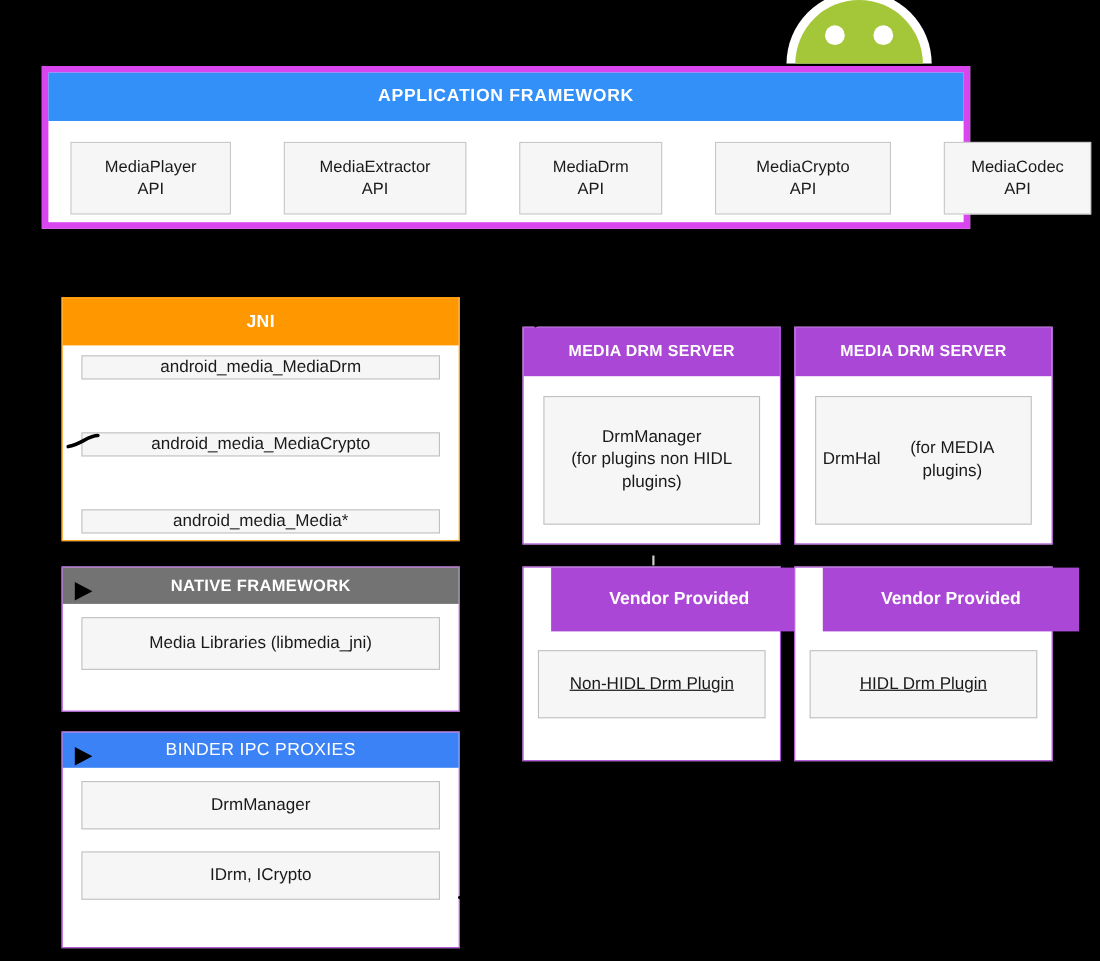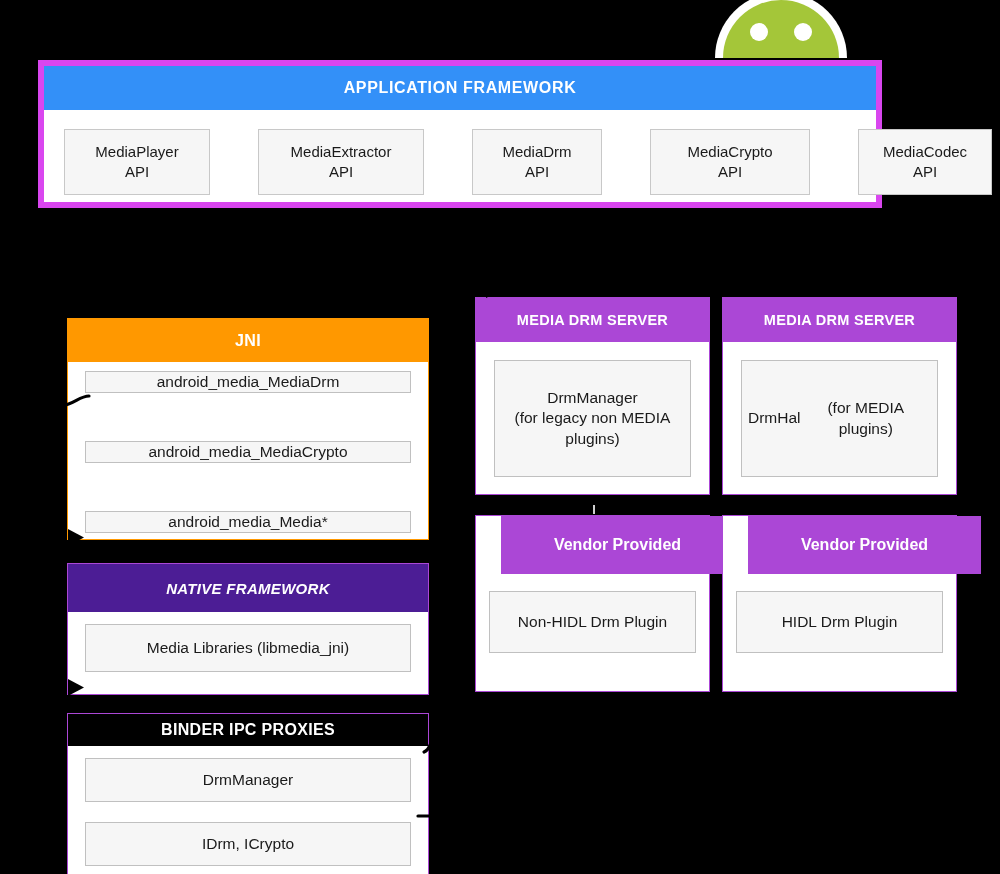--- a/index.html
+++ b/index.html
@@ -28,43 +28,43 @@
   .af .panel-hdr{height:44px;background:#3390f8;font-size:16px;font-weight:bold;letter-spacing:.04em;}
   .af .panel-body{height:103px;display:flex;align-items:center;justify-content:space-between;padding:0 20px;}
   .api-box{
     box-sizing:border-box;flex:0 0 auto;height:66px;
     border:1px solid #c8c8c8;background:#f6f6f6;
     display:flex;flex-direction:column;align-items:center;justify-content:center;
     font-size:15px;color:#1a1a1a;line-height:1.28;text-align:center;
   }
 
   
-  .col-l{left:67px;width:362px;margin-top:48px;}
+  .col-l{left:56px;width:362px;}
   .col-m{left:475px;width:235px;}
   .col-r{left:722px;width:235px;}
 
   .jni{top:270px;height:222px;border:1px solid #ff9800;}
   .jni .panel-hdr{height:43px;background:#ff9800;font-size:16px;font-weight:bold;}
   .jni .panel-body{height:178px;padding:9px 17px 9px 17px;display:flex;flex-direction:column;justify-content:flex-start;}
 
   .nf{top:515px;height:132px;border:1px solid #ab47d6;}
-  .nf .panel-hdr{height:48px;background:#4c1d95;font-size:15px;font-weight:bold;font-style:italic;}
+  .nf .panel-hdr{height:33px;background:#737373;font-size:15px;font-weight:bold;}
   .nf .panel-body{height:86px;padding:12px 17px;display:flex;align-items:flex-start;}
 
   .bipc{top:665px;height:197px;border:1px solid #ab47d6;}
-  .bipc .panel-hdr{height:32px;background:#000000;font-size:16px;font-weight:bold;}
+  .bipc .panel-hdr{height:32px;background:#3b82f6;font-size:16px;font-weight:normal;}
   .bipc .panel-body{height:153px;padding:12px 17px;display:flex;flex-direction:column;gap:20px;}
 
   .mds{top:270px;height:198px;border:1px solid #ab47d6;margin-top:27px;}
   .mds .panel-hdr{height:44px;background:#ab47d6;font-size:14.5px;font-weight:bold;}
   .mds .panel-body{height:153px;padding:18px 18px;display:flex;align-items:flex-start;justify-content:center;}
 
   .vp{top:515px;height:177px;border:1px solid #ab47d6;}
   .vp .panel-hdr{height:58px;background:#ab47d6;font-size:16px;font-weight:bold;letter-spacing:0;margin-left:25px;}
-  .vp .panel-body{height:118px;padding:17px 13px;display:flex;align-items:flex-start;justify-content:center;}
+  .vp .panel-body{height:118px;padding:17px 13px;display:flex;align-items:flex-start;justify-content:center;text-decoration:underline;}
 
   
   .item{
     box-sizing:border-box;width:100%;
     border:1px solid #c0c0c0;background:#f6f6f6;
     display:flex;align-items:center;justify-content:center;
     font-size:15.5px;color:#1a1a1a;text-align:center;line-height:1.3;
   }
   .item-h44{height:44px;}
   .item-h48{height:48px;}
@@ -150,21 +150,21 @@
       <div class="item item-h44">DrmManager</div>
       <div class="item item-h44">IDrm, ICrypto</div>
     </div>
   </section>
 
   <section class="panel col-m mds">
     <div class="panel-hdr">MEDIA DRM SERVER</div>
     <div class="panel-body">
       <div class="item item-big" style="flex-direction:column;">
         <span>DrmManager</span>
-        <span>(for legacy non MEDIA</span>
+        <span>(for plugins non HIDL</span>
         <span>plugins)</span>
       </div>
     </div>
   </section>
 
   <section class="panel col-r mds">
     <div class="panel-hdr">MEDIA DRM SERVER</div>
     <div class="panel-body">
       <div class="item item-big" style="flex-direction:row;">
         <span>DrmHal</span>

